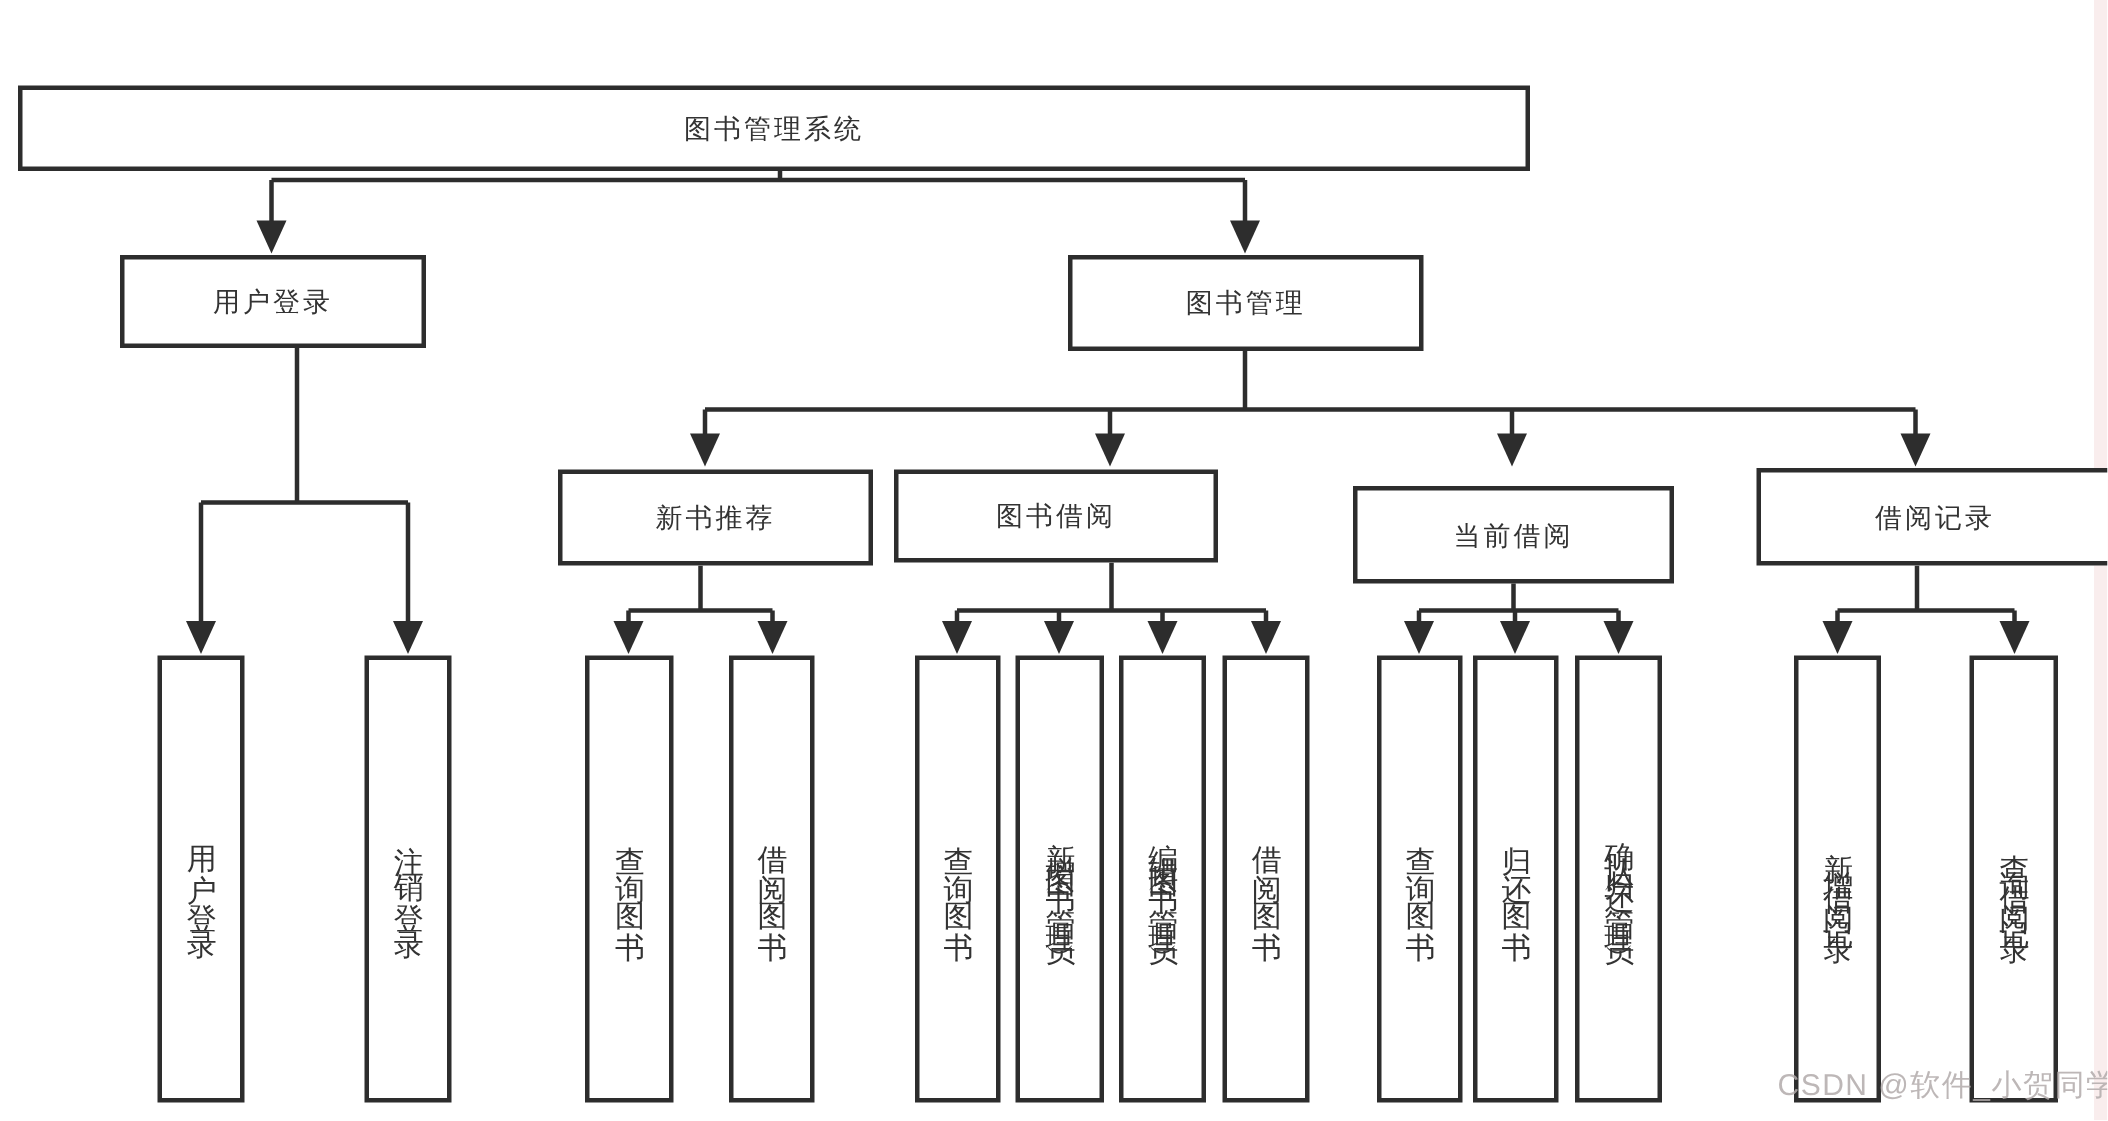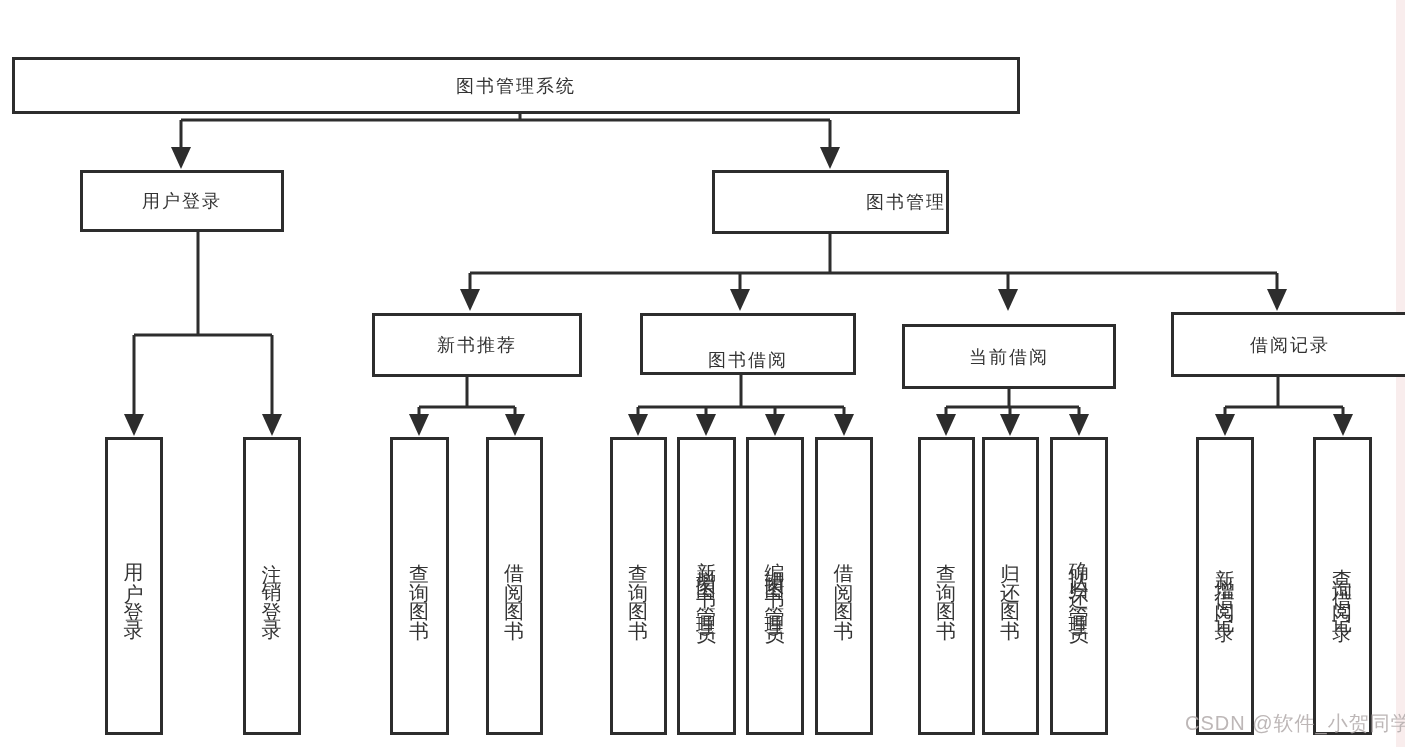--- a/index.html
+++ b/index.html
@@ -68,28 +68,28 @@
     </g>
   </svg>
 
   <div class="node" style="left:12px;top:13px;width:1008px;height:57px;margin-top:44px;">
     <span>图书管理系统</span>
   </div>
 
   <div class="node" style="left:80px;top:170px;width:204px;height:62px;">
     <span>用户登录</span>
   </div>
-  <div class="node" style="left:712px;top:170px;width:237px;height:64px;justify-content:flex-end;">
+  <div class="node" style="left:712px;top:170px;width:237px;height:64px;">
     <span>图书管理</span>
   </div>
 
   <div class="node" style="left:372px;top:313px;width:210px;height:64px;">
     <span>新书推荐</span>
   </div>
-  <div class="node" style="left:640px;top:313px;width:216px;height:62px;align-items:flex-end;">
+  <div class="node" style="left:596px;top:313px;width:216px;height:62px;">
     <span>图书借阅</span>
   </div>
   <div class="node" style="left:902px;top:324px;width:214px;height:65px;">
     <span>当前借阅</span>
   </div>
   <div class="node" style="left:1171px;top:312px;width:238px;height:65px;">
     <span>借阅记录</span>
   </div>
 
   <div class="col" style="left:105px;width:58px;">

